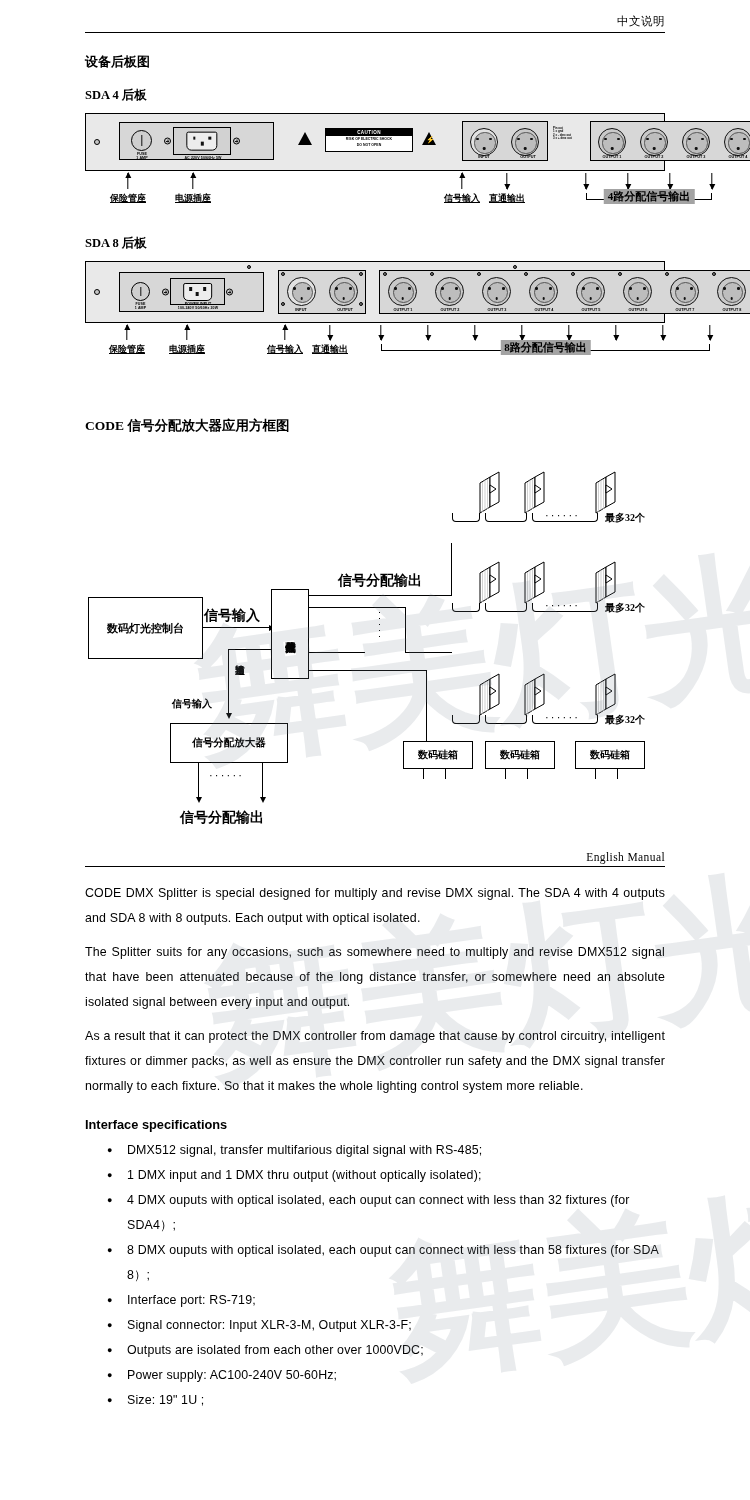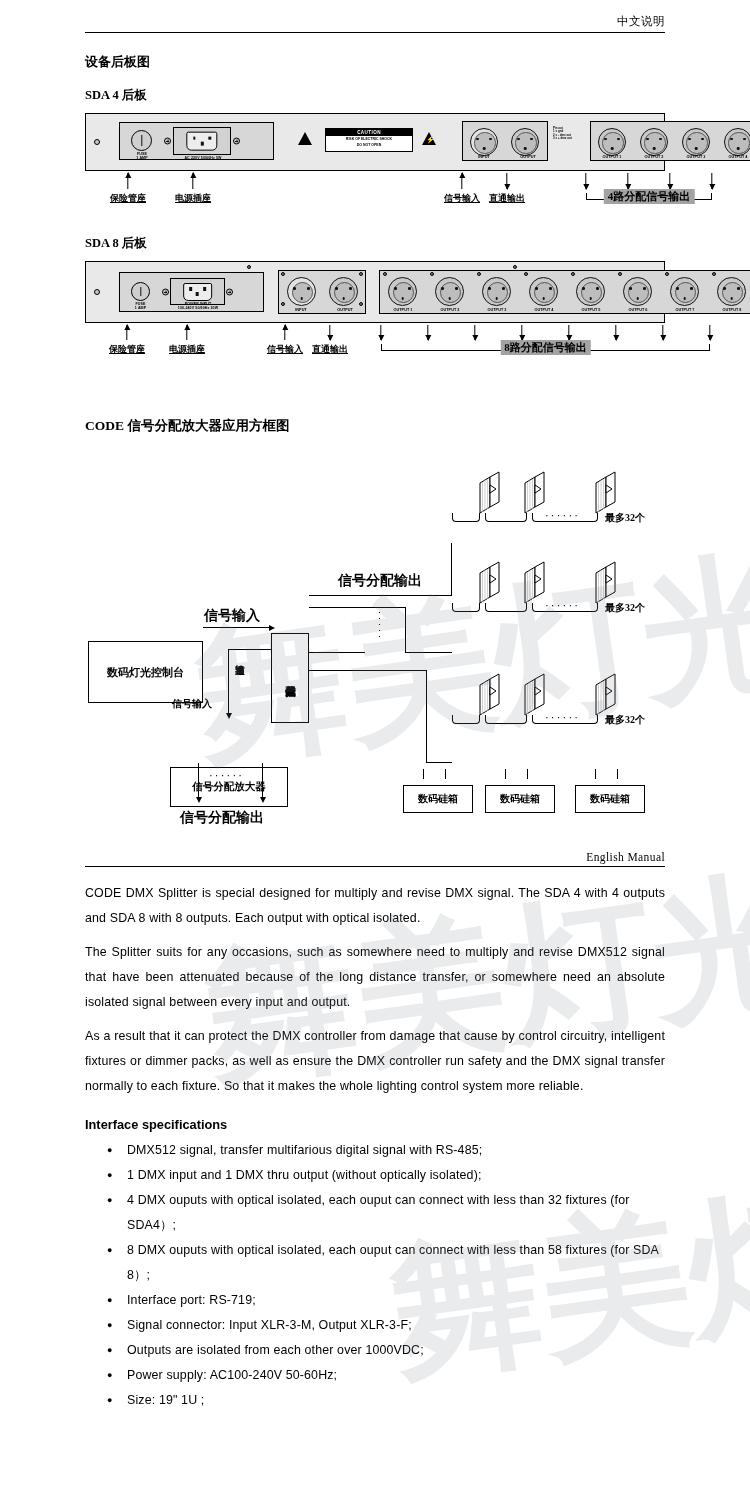--- a/index.html
+++ b/index.html
@@ -179,21 +179,21 @@
     position:absolute; white-space:nowrap; font-size:11px; font-weight:bold;
     font-family:"Liberation Serif", serif; background:#a3a3a3; padding:0 4px;
     left:50%; transform:translateX(-50%);
   }
 
   
   .blockdiag { position:relative; height:400px; margin-top:14px; }
   .bd-box {
     position:absolute; border:1.3px solid #000; background:#fff;
     display:flex; align-items:center; justify-content:center; text-align:center;
-    font-family:"Liberation Serif", serif; font-weight:bold;margin-top:44px;
+    font-family:"Liberation Serif", serif; font-weight:bold;
   }
   .bd-vert {
     writing-mode:vertical-rl; text-orientation:upright;
     letter-spacing:0px;
   }
   .bd-lbl {
     position:absolute; white-space:nowrap; font-weight:bold;
     font-family:"Liberation Serif", serif; font-size:14px;
   }
   .bd-lbl.vert { writing-mode:vertical-rl; text-orientation:upright; }

